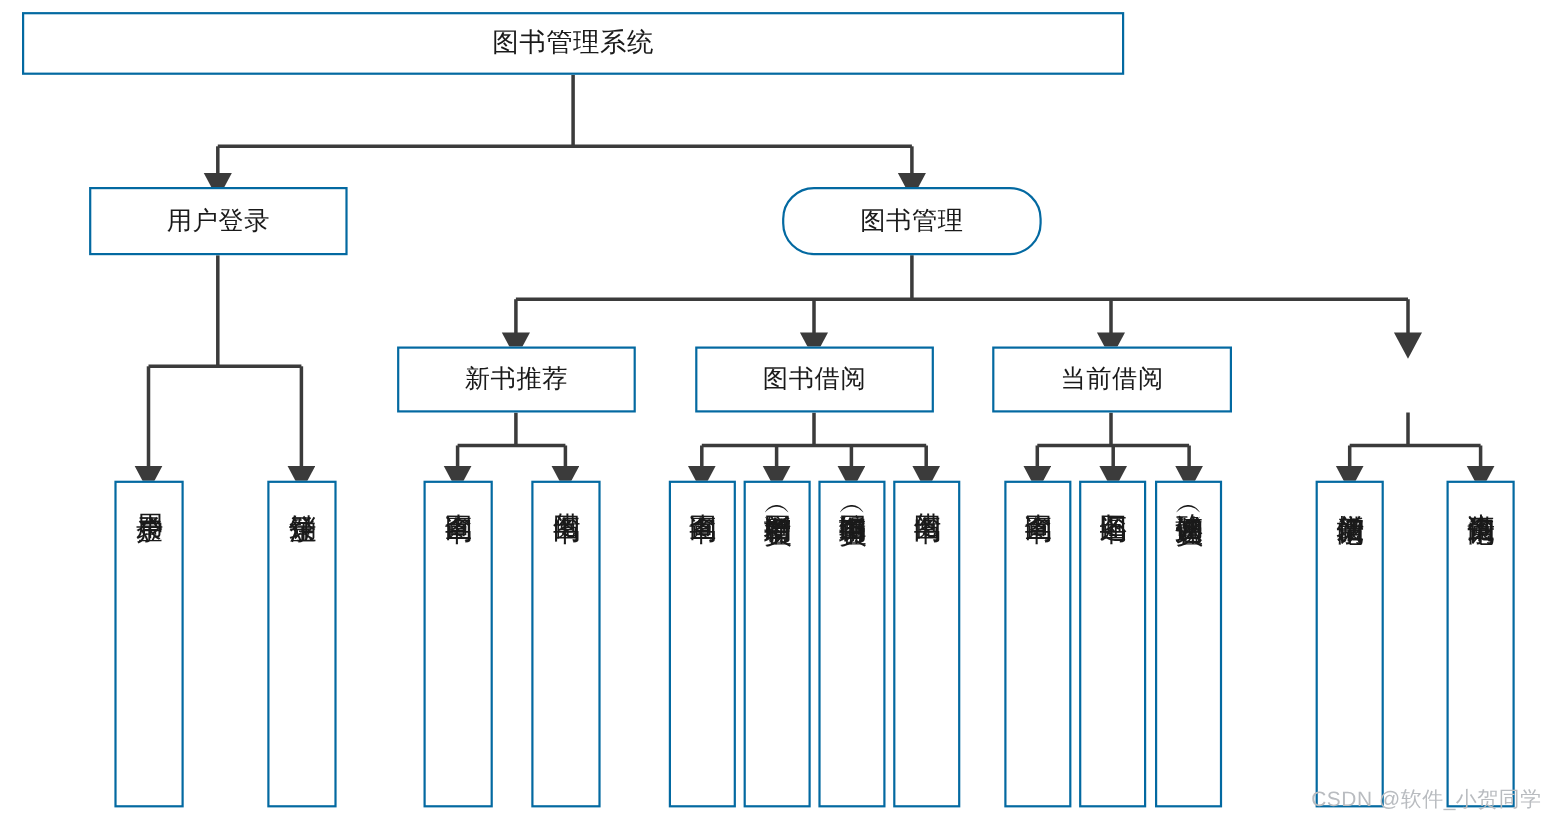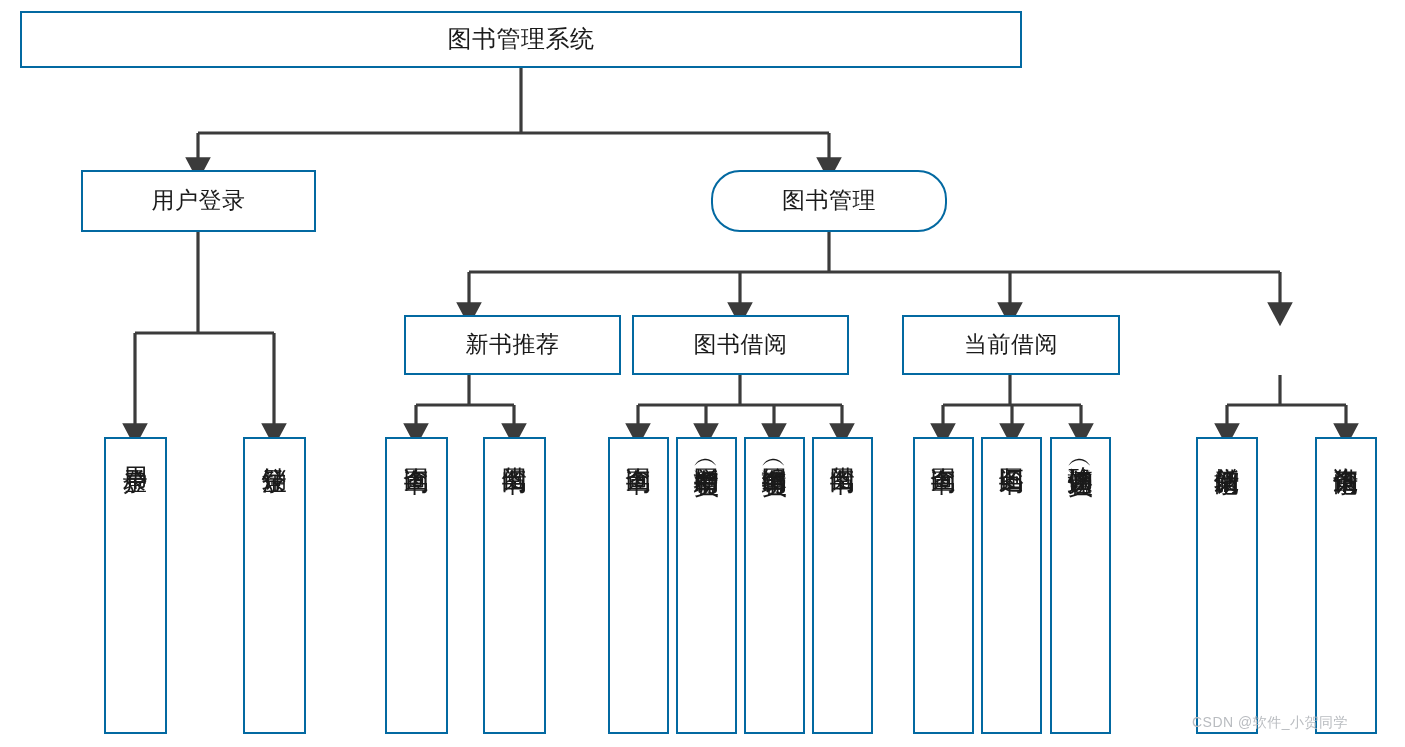--- a/index.html
+++ b/index.html
@@ -57,21 +57,21 @@
     text-orientation: upright;
     font-size: 25px;
     line-height: 1.05;
     letter-spacing: 1px;
     margin: 0 auto;
   }
   #watermark {
     position: absolute;
     left: 1192px;
     top: 714px;
-    font-size: 14px;
+    font-size: 19px;
     color: #b9bcc0;
     letter-spacing: 0.5px;
     white-space: nowrap;
     user-select: none;
   }
 </style>
 </head>
 <body>
 
 <div id="diagram-root">
@@ -130,21 +130,21 @@
     <span class="node-label">图书管理系统</span>
   </div>
 
   <div class="node horizontal" style="left:81px; top:170px; width:235px; height:62px;">
     <span class="node-label">用户登录</span>
   </div>
   <div class="node horizontal" style="left:711px; top:170px; width:236px; height:62px;border-radius:29px;">
     <span class="node-label">图书管理</span>
   </div>
 
-  <div class="node horizontal" style="left:361px; top:315px; width:217px; height:60px;margin-left:43px;">
+  <div class="node horizontal" style="left:361px; top:315px; width:217px; height:60px;">
     <span class="node-label">新书推荐</span>
   </div>
   <div class="node horizontal" style="left:632px; top:315px; width:217px; height:60px;">
     <span class="node-label">图书借阅</span>
   </div>
   <div class="node horizontal" style="left:902px; top:315px; width:218px; height:60px;">
     <span class="node-label">当前借阅</span>
   </div>
 
   <div class="node vertical" style="left:104px; top:437px; width:63px; height:297px;">

